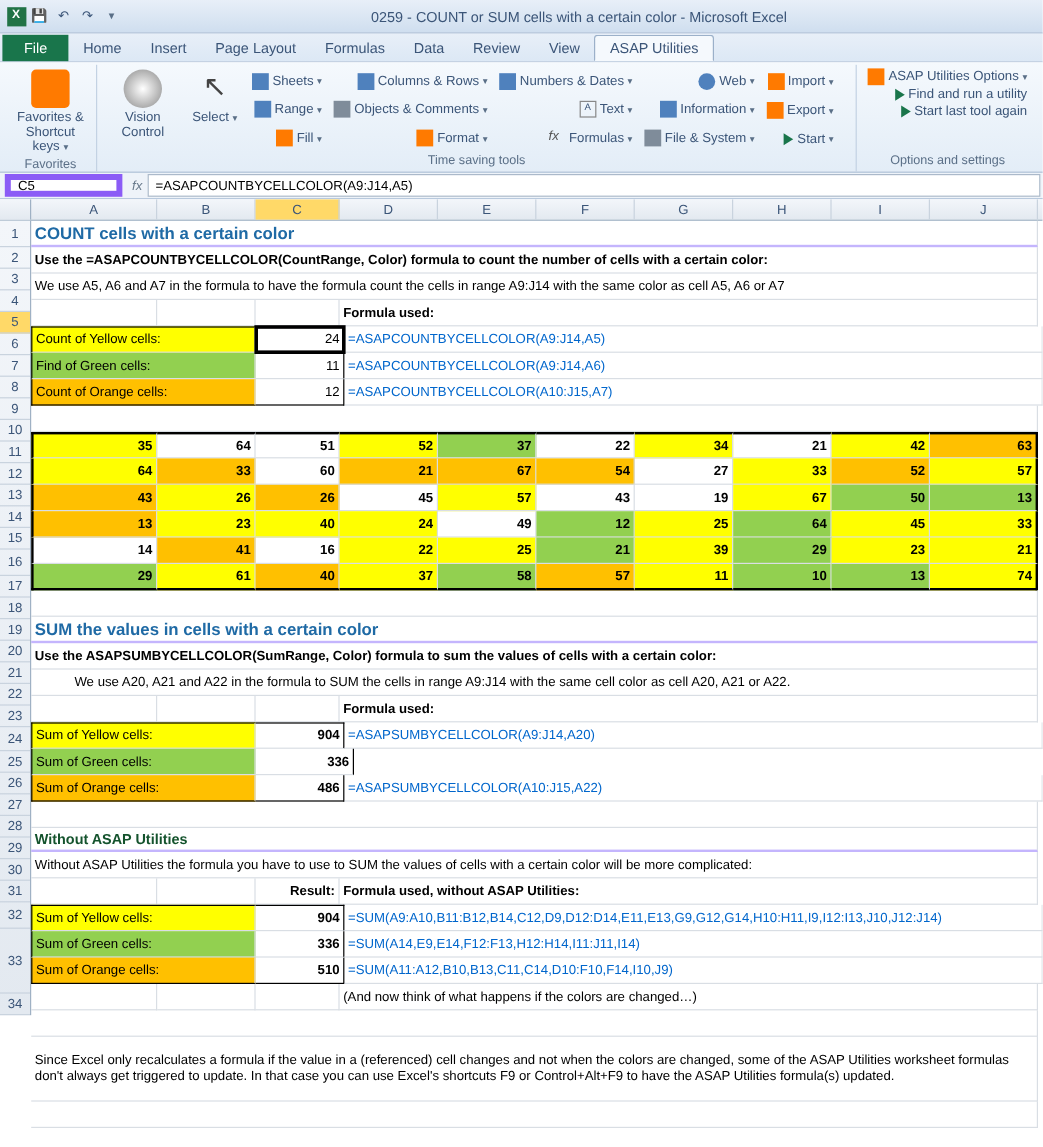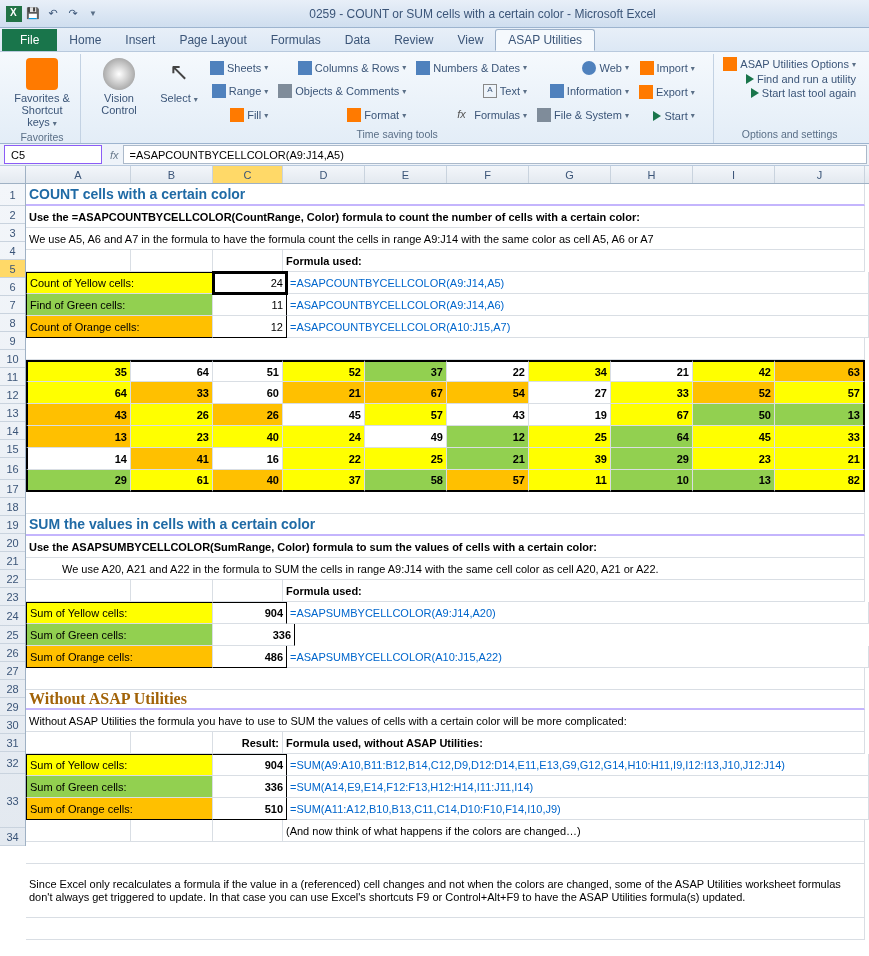--- a/index.html
+++ b/index.html
@@ -33,41 +33,41 @@
 
 
 .sq-orange { background:#ff7a00; }
 .sq-blue { background:#4f81bd; }
 .sq-grey { background:#7f8c9a; }
 .circ { border-radius:50%; }
 .tri-r { width:0; height:0; border-top:5px solid transparent; border-bottom:5px solid transparent; border-left:8px solid #19754b; display:inline-block; }
 
 
 .formula-bar { display: flex; height: 22px; border-bottom: 1px solid #b8c9dd; background:#eef3f9; }
-.name-box { width: 98px; border: 1px solid #8b5cf6; background: #fff; margin: 1px 4px; padding: 2px 6px; font-size:11px; }
+.name-box { width: 98px; border: 5px solid #8b5cf6; background: #fff; margin: 1px 4px; padding: 2px 6px; font-size:11px; }
 .fx-btns { display:flex; align-items:center; gap:6px; padding:0 4px; color:#6a7b8d; }
 .fx-input { flex:1; border:1px solid #abb9ca; background:#fff; margin:1px 2px 1px 0; padding:2px 6px; font-size:11px; font-style:normal; }
 
 
 .sheet-wrap { position: relative; overflow: hidden; }
 .col-headers { display:flex; height:18px; background:linear-gradient(#f3f6fa,#e3e9f0); border-bottom:1px solid #9fb1c4; }
 .corner { width:26px; border-right:1px solid #9fb1c4; background:linear-gradient(#f3f6fa,#e3e9f0); }
 .colh { border-right:1px solid #c9d3de; display:flex; align-items:center; justify-content:center; color:#3b5578; font-size:11px; }
 .colh.sel { background:#ffd968; }
 .row-headers { width:26px; background:linear-gradient(#f3f6fa,#e3e9f0); border-right:1px solid #9fb1c4; float:left; }
 .rowh { height:18px; border-bottom:1px solid #c9d3de; display:flex; align-items:center; justify-content:center; color:#3b5578; font-size:11px; }
 .rowh.sel { background:#ffd968; }
 .grid { margin-left:26px; }
 .grow { display:flex; height:22px; }
 .cell { border-right:1px solid #d9dee4; border-bottom:1px solid #d9dee4; padding:1px 3px; font-size:11px; color:#000; overflow:hidden; white-space:nowrap; display:flex; align-items:center; }
 .cell.right { justify-content:flex-end; }
 .cell.bold { font-weight:bold; }
 .cell.blue-link { color:#0066cc; }
 .cell.h1 { color:#1f6aa5; font-weight:bold; font-size:14px; }
-.cell.h2 { color:#a16207; font-weight:bold; font-size:16px;font-family:Liberation Serif, serif; }
+.cell.h2 { color:#14532d; font-weight:bold; font-size:12px; }
 .cell.ul { border-bottom:2px solid #c4b5fd; }
 .cell.yellow { background:#ffff00; }
 .cell.green  { background:#92d050; }
 .cell.orange { background:#ffc000; }
 .cell.tbold { font-weight:bold; }
 
 .cell.selcell { outline:3px solid #000; outline-offset:-2px; position:relative; z-index:2; }
 
 .thick-t { border-top:2px solid #000 !important; }
 .thick-b { border-bottom:2px solid #000 !important; }
@@ -394,21 +394,21 @@
       <div class="grow">
         <div class="cell cA right tbold green thick-b thick-l">29</div>
         <div class="cell cB right tbold yellow thick-b">61</div>
         <div class="cell cC right tbold orange thick-b">40</div>
         <div class="cell cD right tbold yellow thick-b">37</div>
         <div class="cell cE right tbold green thick-b">58</div>
         <div class="cell cF right tbold orange thick-b">57</div>
         <div class="cell cG right tbold yellow thick-b">11</div>
         <div class="cell cH right tbold green thick-b">10</div>
         <div class="cell cI right tbold green thick-b">13</div>
-        <div class="cell cJ right tbold yellow thick-b thick-r">82</div>
+        <div class="cell cJ right tbold yellow thick-b thick-r">74</div>
       </div>
       <div class="grow">
         <div class="cell cA" style="width: 839px; flex: 0 0 839px;"></div>
       </div>
       <div class="grow" style="height: 22px;">
         <div class="cell cA h1 ul" style="width: 839px; flex: 0 0 839px;">SUM the values in cells with a certain color</div>
       </div>
       <div class="grow">
         <div class="cell cA bold" style="width: 839px; flex: 0 0 839px;">Use the ASAPSUMBYCELLCOLOR(SumRange, Color) formula to sum the values of cells with a certain color:</div>
       </div>

